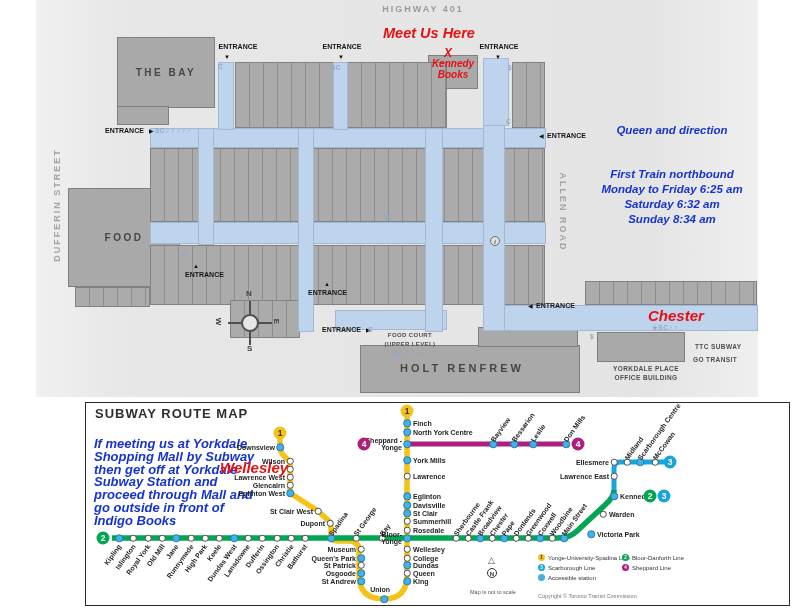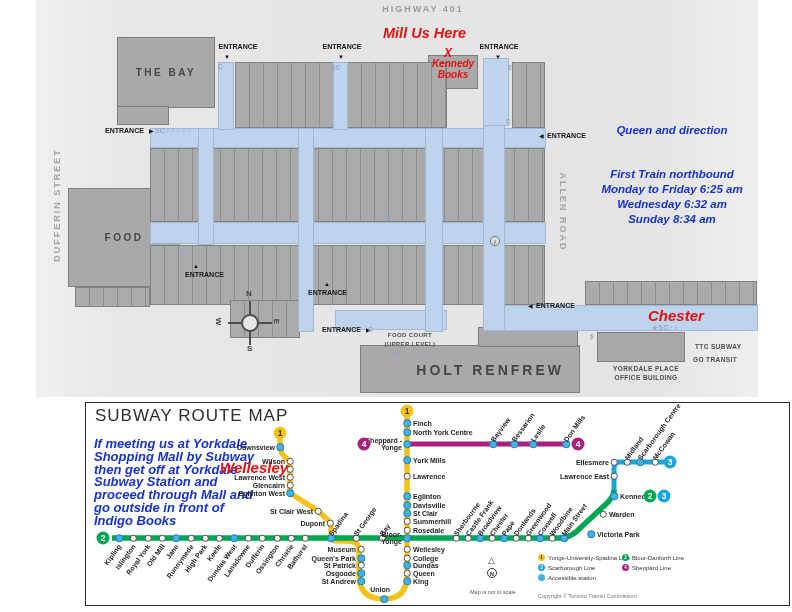--- a/index.html
+++ b/index.html
@@ -20,21 +20,21 @@
   .ent{position:absolute;font-size:7px;font-weight:700;color:#141414;white-space:nowrap}
   .ar{position:absolute;font-size:6px;color:#141414;line-height:6px}
   .amen{position:absolute;font-size:6.5px;font-weight:700;color:#91a7c7;letter-spacing:.5px;white-space:nowrap}
   .info-i{position:absolute;width:10px;height:10px;border:1px solid #6d6d6d;border-radius:50%;color:#6d6d6d;
     font:italic 700 7px/10px "Liberation Serif",serif;text-align:center;background:#e0e0e0;box-sizing:border-box}
   .cmp{position:absolute;background:#4e4e4e}
   .cmp-c{position:absolute;width:18px;height:18px;border:2px solid #4e4e4e;border-radius:50%;background:#e6e6e6;box-sizing:border-box}
   .cmp-l{position:absolute;font-size:8px;font-weight:700;color:#3f3f3f}
   #submap{position:absolute;left:85px;top:402px;width:703px;height:202px;background:#fff;border:1px solid #2b2b2b}
   #submap svg{position:absolute;left:0;top:0}
-  .smtitle{position:absolute;left:9px;top:3px;font-size:17px;font-weight:400;letter-spacing:1px;color:#2e2e2e}
+  .smtitle{position:absolute;left:9px;top:3px;font-size:13px;font-weight:700;letter-spacing:1px;color:#2e2e2e}
   .note{position:absolute;left:8px;top:35px;width:176px;text-align:left;color:#1733cf;font-style:italic;font-weight:700;
     font-size:13px;line-height:12.8px;white-space:pre-line}
   .yorkdale{position:absolute;left:134px;top:56px;width:66px;text-align:right;color:#e80f0f;font-style:italic;font-weight:700;font-size:15px}
   .stn{position:absolute;width:0;height:0}
   .dot{position:absolute;left:0;top:0;transform:translate(-50%,-50%);width:6.5px;height:6.5px;background:#fff;border:1px solid #4f4f4f;border-radius:50%;box-sizing:border-box}
   .dot.acc{width:7.5px;height:7.5px;background:#45b0e5;border-color:#1d7fae}
   .slbl{position:absolute;font-size:7px;font-weight:700;color:#1f1f1f;white-space:nowrap;line-height:7px}
   .lp-l{right:5px;top:-3px}
   .lp-l2{right:5px;top:-7px;width:42px;white-space:pre-line;text-align:right;line-height:7px}
   .lp-r{left:6px;top:-3px}
@@ -83,38 +83,38 @@
     <div class="cor" style="left:483px;top:124px;width:22px;height:207px"></div>
     <div class="cor" style="left:218px;top:62px;width:16px;height:68px"></div>
     <div class="cor" style="left:333px;top:62px;width:15px;height:68px"></div>
     <div class="cor" style="left:483px;top:58px;width:26px;height:68px"></div>
 
     <div class="lbl road-h" style="left:363px;top:4px;width:120px;text-align:center">HIGHWAY 401</div>
     <div class="lbl road-v" style="left:-3px;top:200px;width:120px;text-align:center;transform:rotate(-90deg)">DUFFERIN STREET</div>
     <div class="lbl road-v" style="left:508px;top:207px;width:110px;text-align:center;transform:rotate(90deg)">ALLEN ROAD</div>
     <div class="lbl anchor" style="left:117px;top:67px;width:98px;text-align:center">THE BAY</div>
     <div class="lbl anchor" style="left:68px;top:232px;width:112px;text-align:center">FOOD</div>
-    <div class="lbl anchor" style="left:360px;top:362px;width:204px;text-align:right;font-size:14px;letter-spacing:3px">HOLT RENFREW</div>
+    <div class="lbl anchor" style="left:360px;top:362px;width:204px;text-align:center;font-size:11px;letter-spacing:3px">HOLT RENFREW</div>
     <div class="lbl tiny" style="left:360px;top:331px;width:100px;text-align:center;font-size:6px">FOOD COURT
 (UPPER LEVEL)</div>
     <div class="lbl tiny" style="left:601px;top:364px;width:90px;text-align:center">YORKDALE PLACE
 OFFICE BUILDING</div>
     <div class="lbl tiny" style="left:695px;top:342px">TTC SUBWAY</div>
     <div class="lbl tiny" style="left:693px;top:355px">GO TRANSIT</div>
-    <div class="lbl redtx" style="left:383px;top:25px;font-size:14.5px">Mill Us Here</div>
+    <div class="lbl redtx" style="left:383px;top:25px;font-size:14.5px">Meet Us Here</div>
     <div class="lbl redtx" style="left:444px;top:46px;font-size:12px">X</div>
     <div class="lbl redtx" style="left:427px;top:58px;width:52px;text-align:center;font-size:10px;line-height:11px;white-space:pre-line">Kennedy
 Books</div>
     <div class="lbl redtx" style="left:648px;top:307px;font-size:15px">Chester</div>
 
     <div class="blue-block" style="left:558px;top:108px;width:228px">
       <div>Queen and direction</div>
       <div style="margin-top:14px">First Train northbound
 Monday to Friday 6:25 am
-Wednesday 6:32 am
+Saturday 6:32 am
 Sunday 8:34 am</div>
     </div>
 
     <div>
       <div class="cmp-c" style="left:241px;top:314px"></div>
       <div class="cmp" style="left:249px;top:301px;width:2px;height:13px"></div>
       <div class="cmp" style="left:249px;top:332px;width:2px;height:13px"></div>
       <div class="cmp" style="left:228px;top:322px;width:13px;height:2px"></div>
       <div class="cmp" style="left:259px;top:322px;width:13px;height:2px"></div>
       <div class="cmp-l" style="left:246px;top:289px">N</div>

